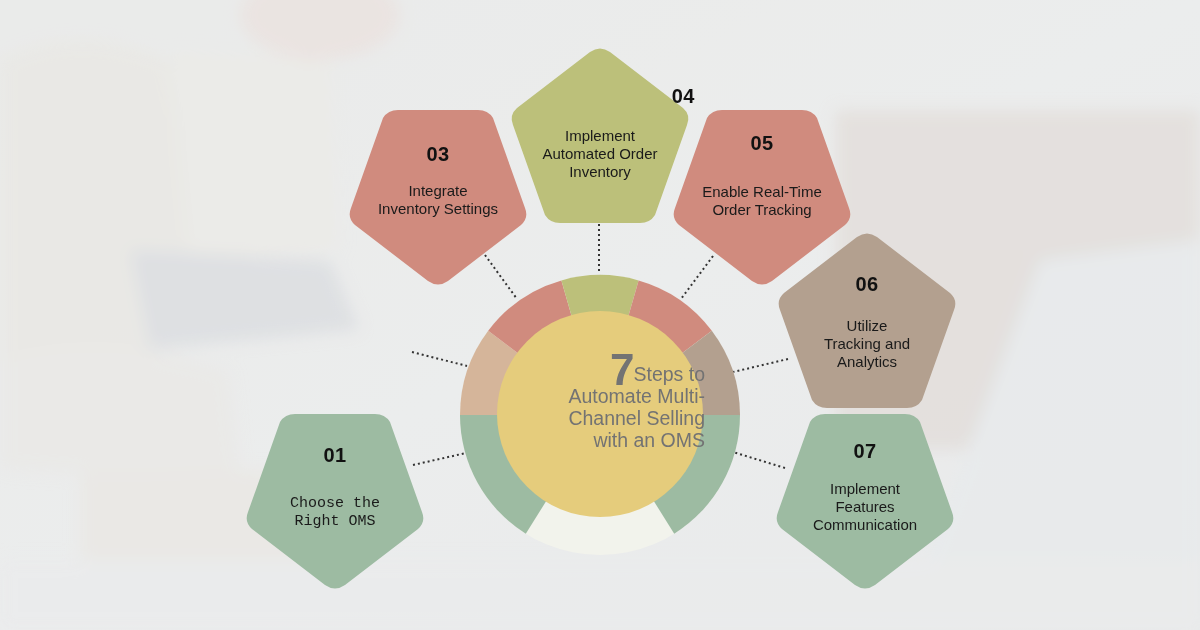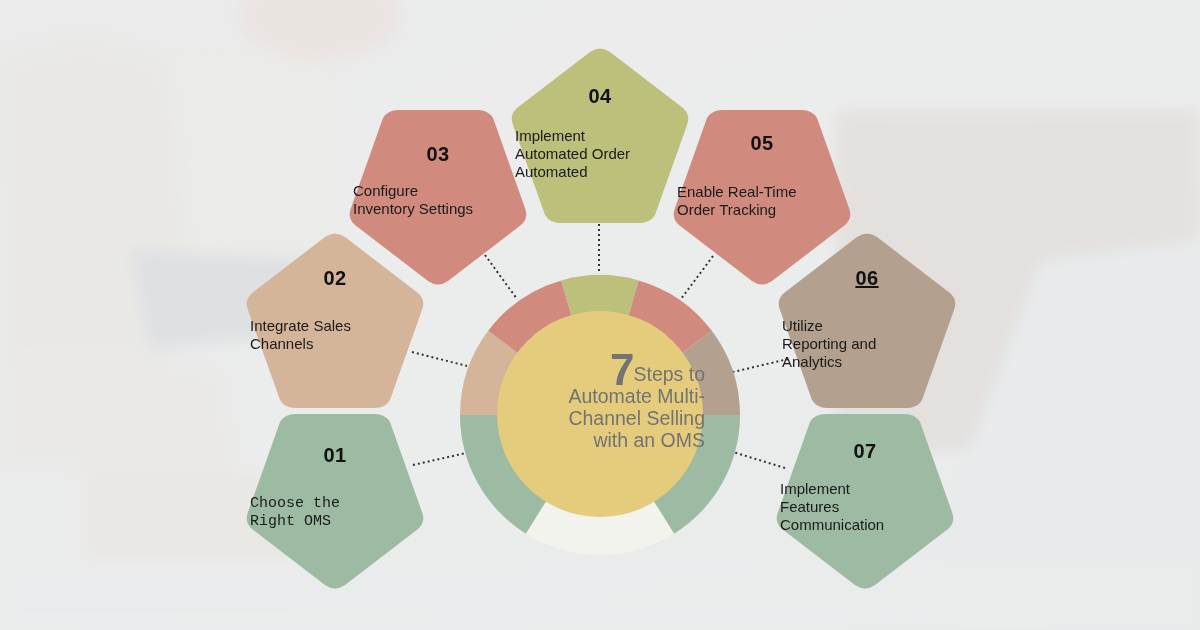--- a/index.html
+++ b/index.html
@@ -4,21 +4,21 @@
 <style>
   html, body { margin:0; padding:0; }
   body { width:1200px; height:630px; overflow:hidden; position:relative;
          font-family:"Liberation Sans", "DejaVu Sans", sans-serif; }
   .bg { position:absolute; inset:0; width:1200px; height:630px; }
   .stage { position:absolute; inset:0; }
   .step { position:absolute; width:190px; height:180px; }
   .step svg { position:absolute; left:0; top:0; }
   .step .num { position:absolute; left:0; right:0; text-align:center;
                font-weight:bold; font-size:20px; color:#111; letter-spacing:0.5px; }
-  .step .label { position:absolute; left:10px; right:10px; text-align:left;
+  .step .label { position:absolute; left:10px; right:10px; text-align:center;
                  font-size:15px; line-height:18px; color:#1a1a1a; }
   .center-title { position:absolute; left:505px; top:355px; width:200px;
                   text-align:right; color:#737373; font-size:19.5px; line-height:22px; }
   .center-title .big { font-weight:bold; font-size:44px; line-height:30px;
                        vertical-align:-4px; margin-right:1px; letter-spacing:-2px; }
 </style>
 </head>
 <body>
 
 <svg class="bg" viewBox="0 0 1200 630" width="1200" height="630">
@@ -103,73 +103,63 @@
     <svg width="190" height="180" viewBox="0 0 190 180">
       <path d="M 40 10 Q 45 2 55 2 L 135 2 Q 145 2 150 10 L 182 100 Q 186 110 178 117 L 105 173 Q 95 180 85 173 L 12 117 Q 4 110 8 100 Z" fill="#9dbba2"></path>
     </svg>
     <div class="num" style="top:32px;">01</div>
     <div class="label" style="top:83px;font-family:Liberation Mono, monospace;">
       <div>Choose the</div>
       <div>Right OMS</div>
     </div>
   </div>
 
-  <div class="step" style="left:240px; top:230px; width:190px; height:180px;">
-    <svg width="190" height="180" viewBox="0 0 190 180">
-      <path d="M 85 7 Q 95 0 105 7 L 178 63 Q 186 70 182 80 L 150 170 Q 145 178 135 178 L 55 178 Q 45 178 40 170 L 8 80 Q 4 70 12 63 Z" fill="#d5b59a"></path>
-    </svg>
-    <div class="num" style="top:37px;">02</div>
-    <div class="label" style="top:87px;">
-      <div>Integrate Sales</div>
-      <div>Channels</div>
-    </div>
-  </div>
 
   <div class="step" style="left:343px; top:108px; width:190px; height:180px;">
     <svg width="190" height="180" viewBox="0 0 190 180">
       <path d="M 40 10 Q 45 2 55 2 L 135 2 Q 145 2 150 10 L 182 100 Q 186 110 178 117 L 105 173 Q 95 180 85 173 L 12 117 Q 4 110 8 100 Z" fill="#d08b7e"></path>
     </svg>
     <div class="num" style="top:35px;">03</div>
     <div class="label" style="top:74px;">
-      <div>Configure</div>
+      <div>Integrate</div>
       <div>Inventory Settings</div>
     </div>
   </div>
 
   <div class="step" style="left:505px; top:45px; width:190px; height:180px;">
     <svg width="190" height="180" viewBox="0 0 190 180">
       <path d="M 85 7 Q 95 0 105 7 L 178 63 Q 186 70 182 80 L 150 170 Q 145 178 135 178 L 55 178 Q 45 178 40 170 L 8 80 Q 4 70 12 63 Z" fill="#bcc07a"></path>
     </svg>
-    <div class="num" style="top:40px;">04</div>
+    <div class="num" style="top:40px;text-align:right;">04</div>
     <div class="label" style="top:82px;">
       <div>Implement</div>
       <div>Automated Order</div>
-      <div>Automated</div>
+      <div>Inventory</div>
     </div>
   </div>
 
   <div class="step" style="left:667px; top:108px; width:190px; height:180px;">
     <svg width="190" height="180" viewBox="0 0 190 180">
       <path d="M 40 10 Q 45 2 55 2 L 135 2 Q 145 2 150 10 L 182 100 Q 186 110 178 117 L 105 173 Q 95 180 85 173 L 12 117 Q 4 110 8 100 Z" fill="#d08b7e"></path>
     </svg>
     <div class="num" style="top:24px;">05</div>
     <div class="label" style="top:75px;">
       <div>Enable Real-Time</div>
       <div>Order Tracking</div>
     </div>
   </div>
 
   <div class="step" style="left:772px; top:230px; width:190px; height:180px;">
     <svg width="190" height="180" viewBox="0 0 190 180">
       <path d="M 85 7 Q 95 0 105 7 L 178 63 Q 186 70 182 80 L 150 170 Q 145 178 135 178 L 55 178 Q 45 178 40 170 L 8 80 Q 4 70 12 63 Z" fill="#b3a08f"></path>
     </svg>
-    <div class="num" style="top:37px;text-decoration:underline;">06</div>
+    <div class="num" style="top:43px;">06</div>
     <div class="label" style="top:87px;">
       <div>Utilize</div>
-      <div>Reporting and</div>
+      <div>Tracking and</div>
       <div>Analytics</div>
     </div>
   </div>
 
   <div class="step" style="left:770px; top:412px; width:190px; height:180px;text-decoration:underline;">
     <svg width="190" height="180" viewBox="0 0 190 180">
       <path d="M 40 10 Q 45 2 55 2 L 135 2 Q 145 2 150 10 L 182 100 Q 186 110 178 117 L 105 173 Q 95 180 85 173 L 12 117 Q 4 110 8 100 Z" fill="#9dbba2"></path>
     </svg>
     <div class="num" style="top:28px;">07</div>
     <div class="label" style="top:68px;">

